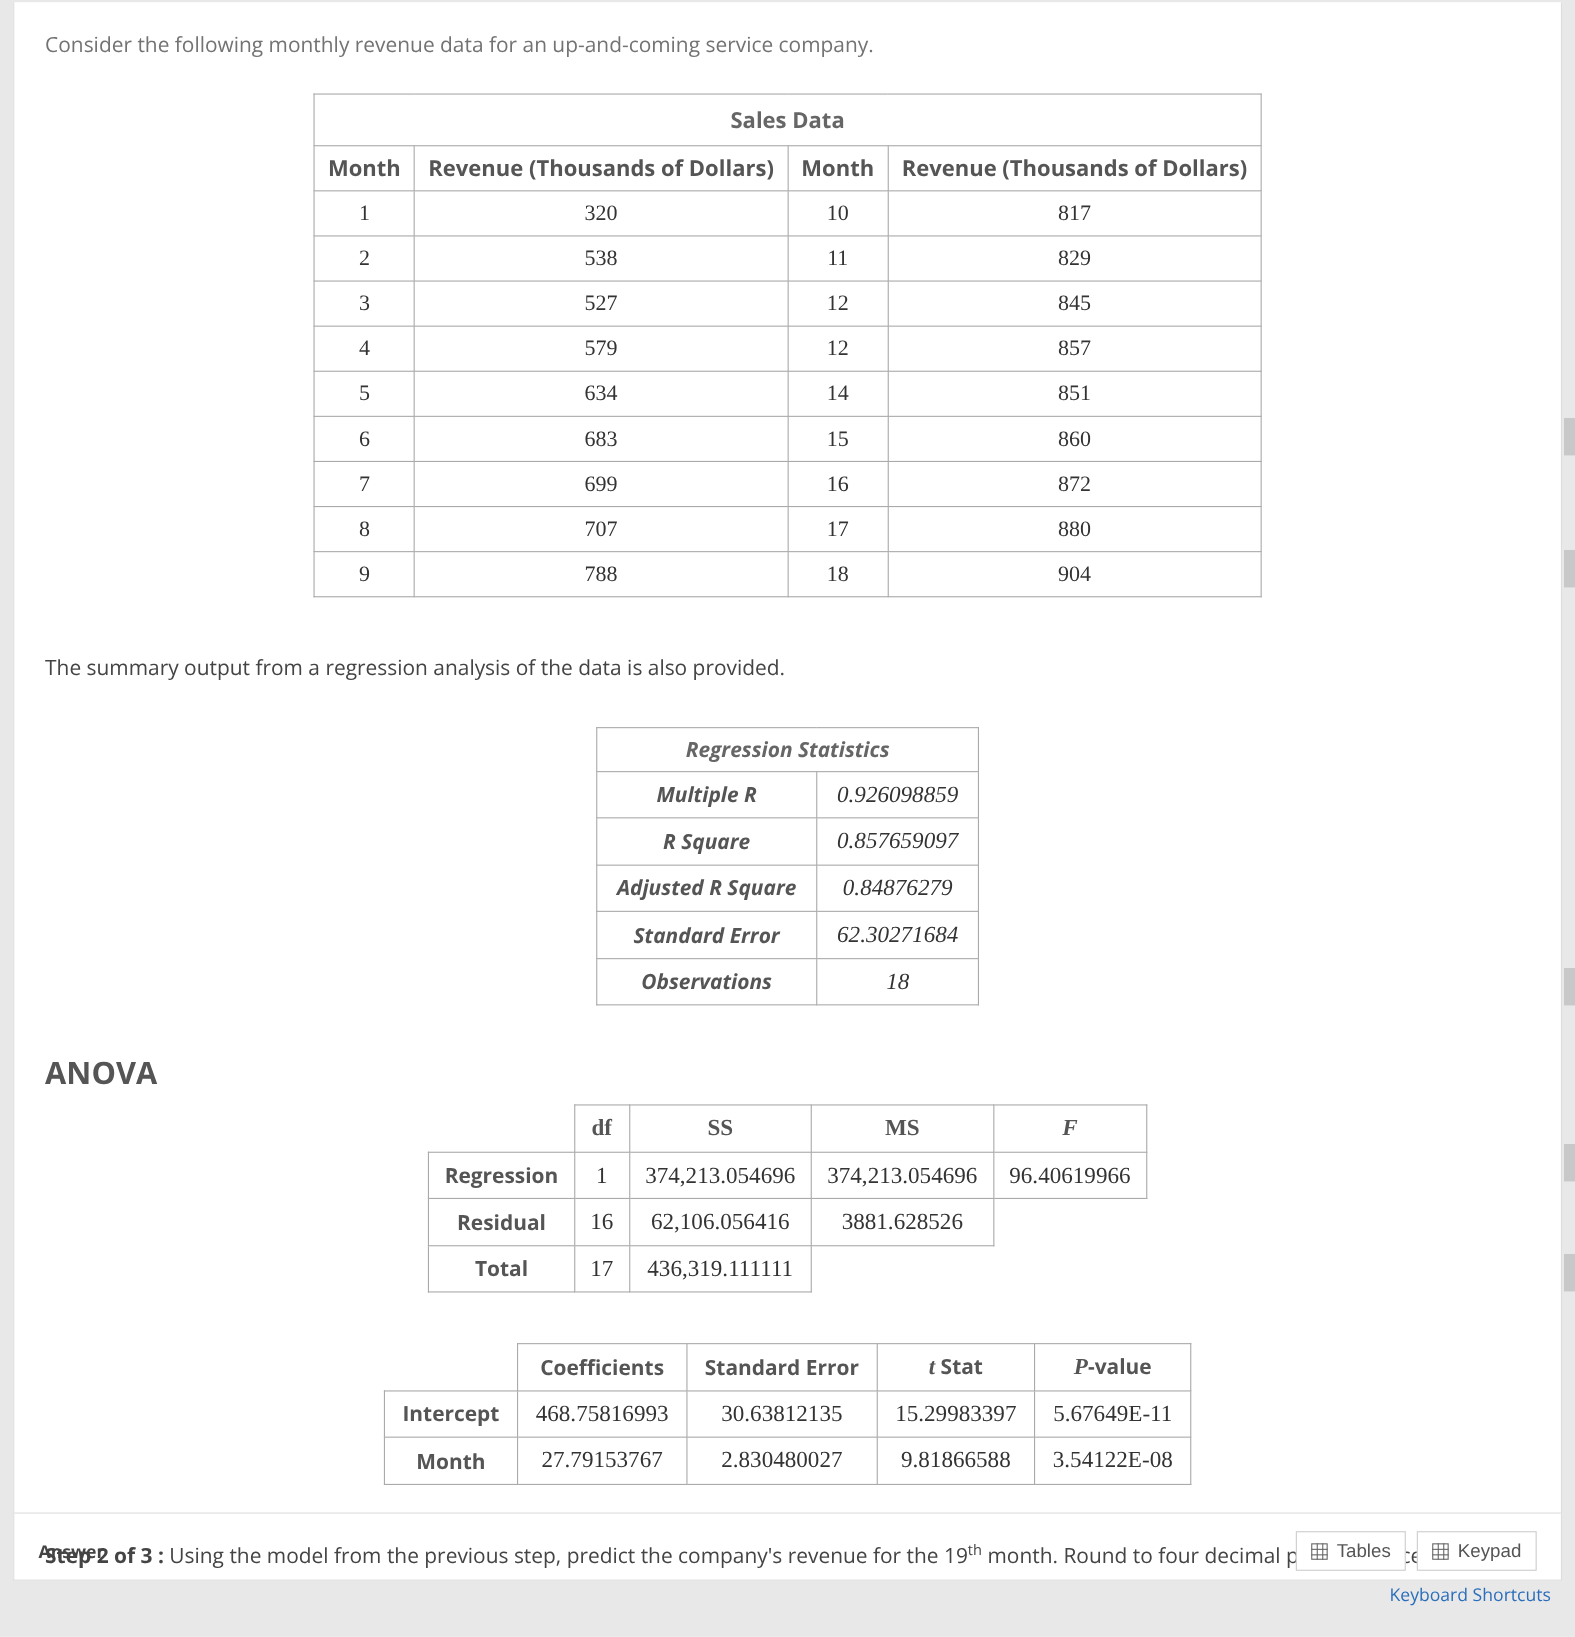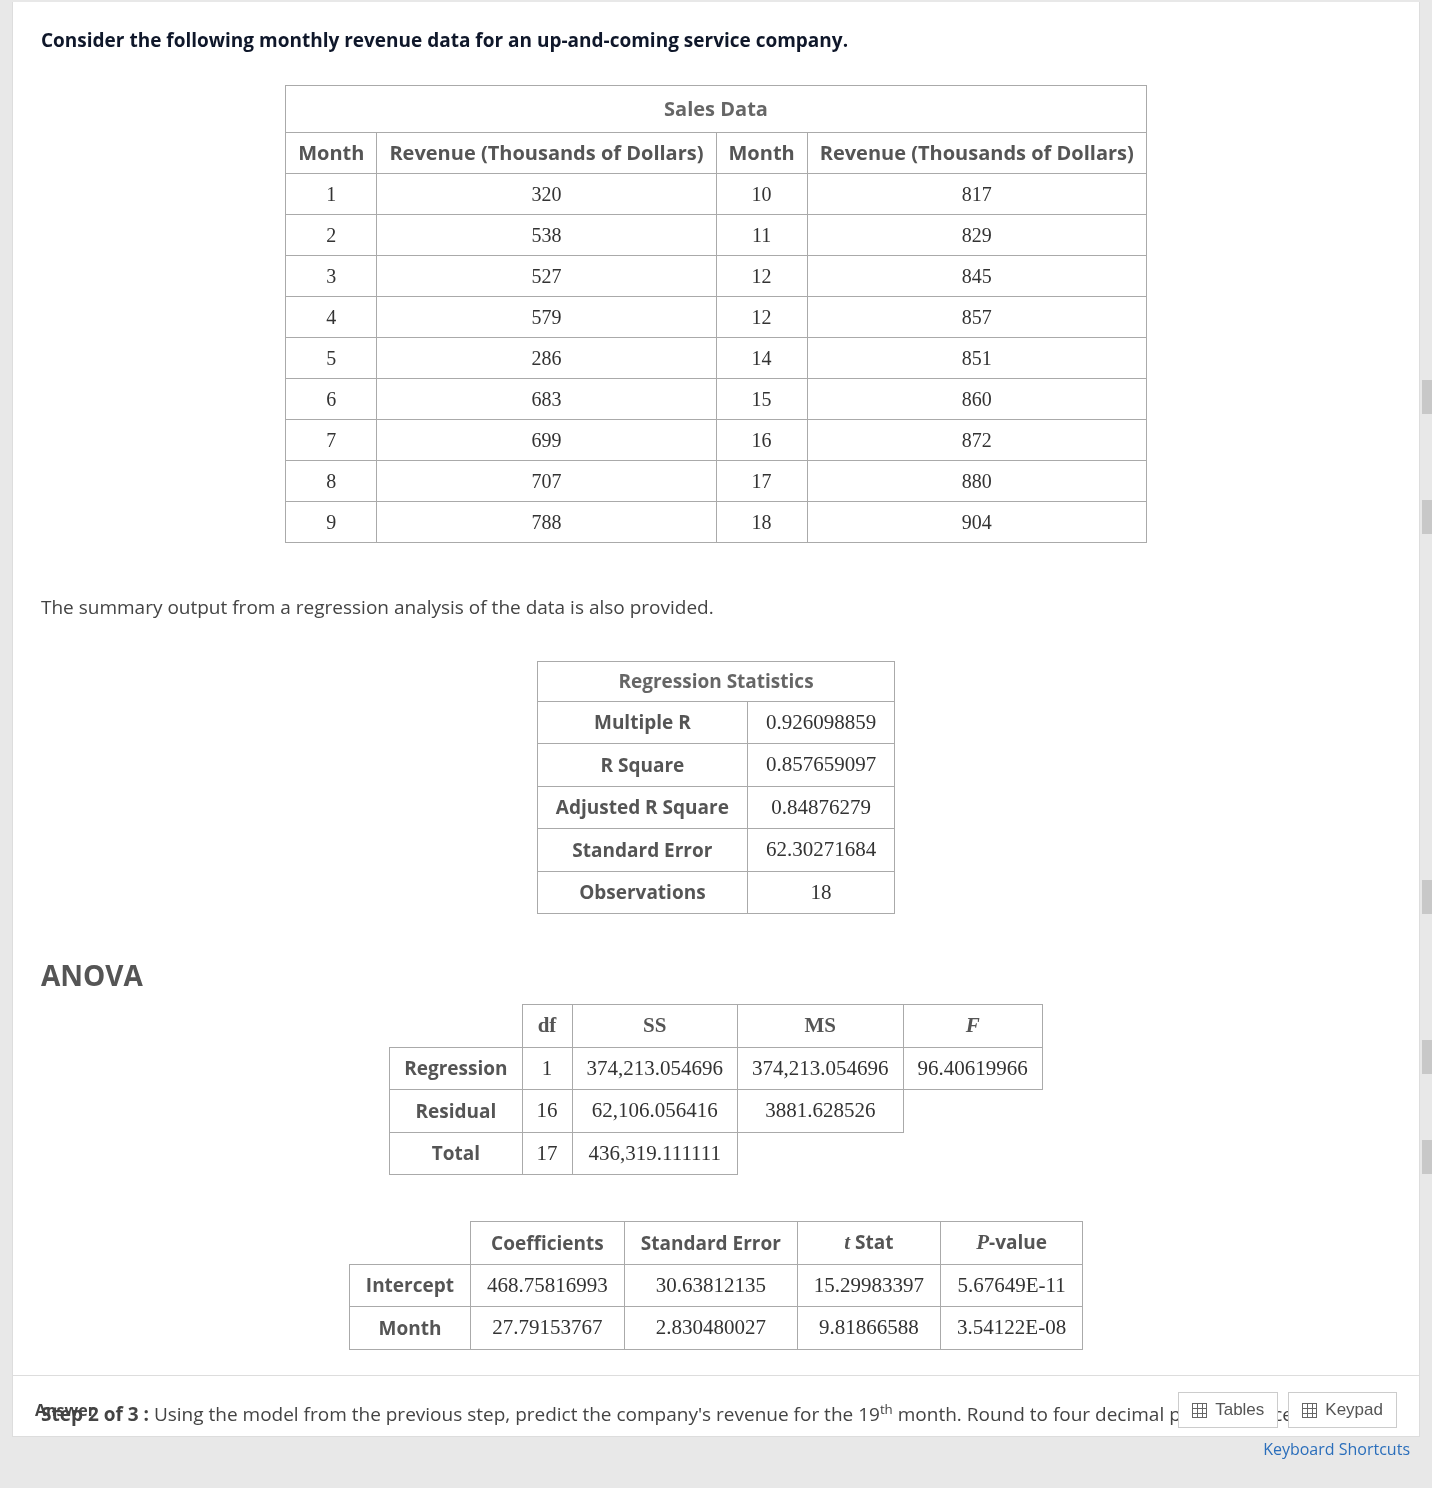--- a/index.html
+++ b/index.html
@@ -12,21 +12,21 @@
     }
     .page {
       background: #fff;
       margin: 2px 12px 0 12px;
       padding: 24px 28px 8px 28px;
       border: 1px solid #ddd;
       border-top: none;
       min-height: 1410px;
       position: relative;
     }
-    .intro { color: #0f172a; margin-bottom: 30px; font-weight: bold; }
+    .intro { color: #737373; margin-bottom: 30px; }
     .summary-line { color: #444; margin: 50px 0 40px 0; }
     table { border-collapse: collapse; margin: 0 auto; }
     td, th {
       border: 1px solid #aaa;
       padding: 5px 12px;
       text-align: center;
       font-size: 19px;
     }
     th, .hdr {
       font-weight: 700;
@@ -40,21 +40,21 @@
     }
     .sales td, .sales th { font-size: 20px; }
     .serif { font-family: "Times New Roman", Times, serif; font-size: 21px; }
     .anova-title {
       font-weight: 700;
       color: #555;
       font-size: 28px;
       margin: 40px 0 8px 0;
     }
     .regstats { margin-top: 10px; }
-    .regstats td, .regstats th { padding: 5px 18px; }
+    .regstats td, .regstats th { padding: 5px 18px; font-style: italic; }
     .anova td, .anova th { padding: 5px 14px; }
     .coef td, .coef th { padding: 5px 16px; }
     .step {
       margin-top: 50px;
       color: #444;
     }
     .step b { font-weight: 700; text-align: right; }
     .super { vertical-align: super; font-size: 0.7em; }
     .answer-bar {
       position: absolute;
@@ -151,21 +151,21 @@
           <td class="serif">845</td>
         </tr>
         <tr>
           <td class="serif">4</td>
           <td class="serif">579</td>
           <td class="serif">12</td>
           <td class="serif">857</td>
         </tr>
         <tr>
           <td class="serif">5</td>
-          <td class="serif">286</td>
+          <td class="serif">634</td>
           <td class="serif">14</td>
           <td class="serif">851</td>
         </tr>
         <tr>
           <td class="serif">6</td>
           <td class="serif">683</td>
           <td class="serif">15</td>
           <td class="serif">860</td>
         </tr>
         <tr>

